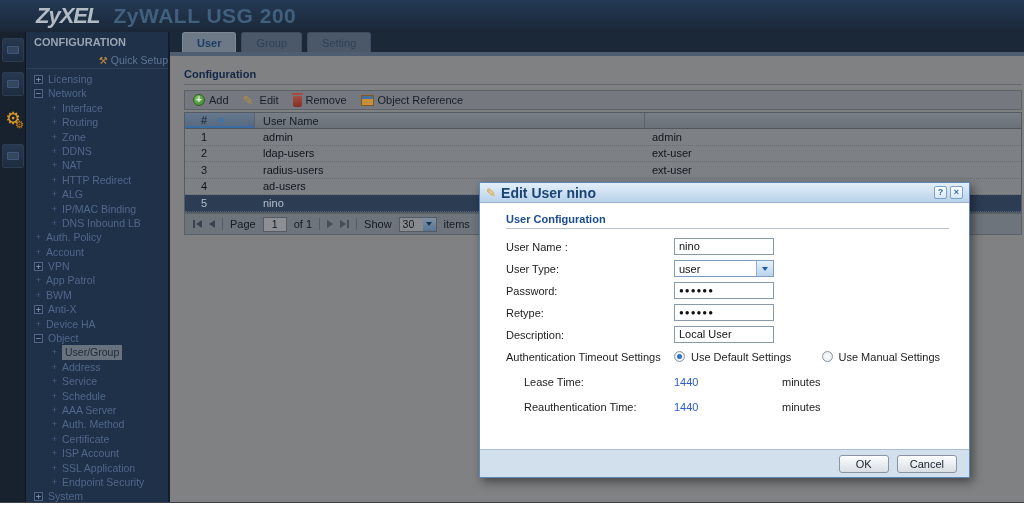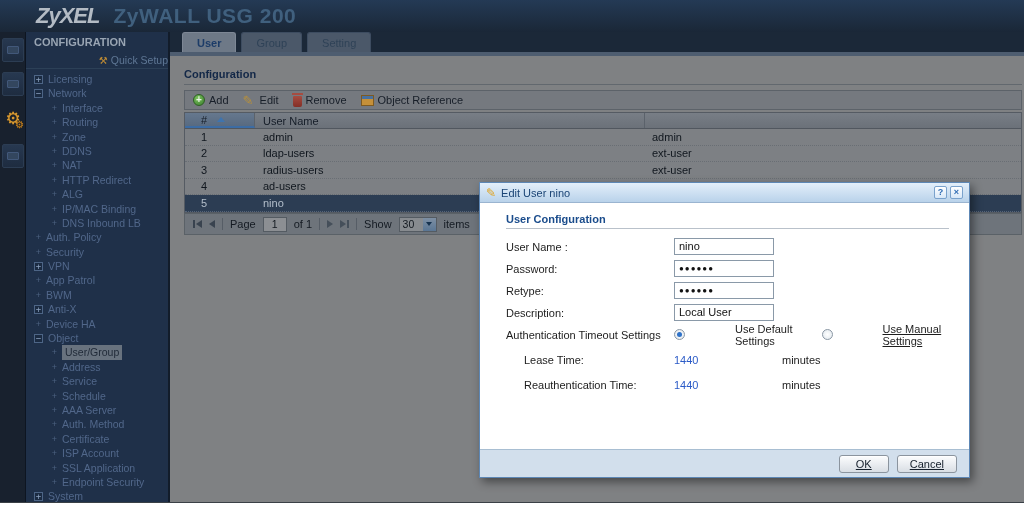--- a/index.html
+++ b/index.html
@@ -92,51 +92,51 @@
   .pg-select .val{flex:1;padding-left:3px;font-size:10.5px;color:#12181f;line-height:13px;}
   .pg-select .chev{width:13px;height:13px;background:linear-gradient(#7d8fa3,#5a7694);display:flex;align-items:center;justify-content:center;}
   .chev-tri{width:0;height:0;border-left:3px solid transparent;border-right:3px solid transparent;border-top:4px solid #16324f;}
 
   
   #dialog{position:absolute;left:479px;top:182px;width:491px;height:296px;z-index:20;
     border:1px solid #5d87b5;background:#ffffff;box-shadow:3px 4px 9px rgba(0,0,0,.45);}
   #dlg-title{height:20px;background:linear-gradient(#e3effa,#b9d2ea);border-bottom:1px solid #9ab4d0;
     display:flex;align-items:center;padding:0 6px;}
   #dlg-title .pencil{color:#e0a21c;font-size:12px;margin-right:5px;}
-  #dlg-title .txt{font-size:11px;font-weight:normal;color:#1a4475;flex:1;}
+  #dlg-title .txt{font-size:14px;font-weight:bold;color:#1a4475;flex:1;}
   .dlg-sysbtn{width:13px;height:13px;border:1px solid #7aa2cc;border-radius:2px;background:linear-gradient(#ffffff,#d7e7f7);
     color:#2e6cb4;font-size:9px;font-weight:bold;line-height:11px;text-align:center;margin-left:3px;cursor:pointer;}
   #dlg-body{position:absolute;left:0;top:20px;right:0;bottom:28px;padding:10px 20px 0 26px;background:#ffffff;overflow:hidden;}
   #dlg-section{font-size:11px;font-weight:bold;color:#1a4c8c;}
   #dlg-rule{height:1px;background:#b9c1ca;margin:3px 0 9px 0;}
   .frow{display:flex;align-items:center;height:17px;margin-bottom:5px;font-size:11px;color:#1d1d1d;}
   .flabel{width:168px;flex:0 0 168px;}
   .fld{width:100px;height:17px;border:1px solid #8a99a8;background:#fff;font-size:11px;color:#111;
     line-height:15px;padding-left:4px;}
   .fld.pw{font-size:8px;letter-spacing:1px;line-height:16px;font-weight:bold;}
   .fselect{width:100px;height:17px;border:1px solid #7f9cbd;background:#fff;display:flex;align-items:center;cursor:pointer;}
   .fselect .val{flex:1;padding-left:4px;font-size:11px;color:#111;}
   .fselect .chev{width:17px;height:15px;background:linear-gradient(#e7f2fc,#b9d4ee);border-left:1px solid #8fb2d4;
     display:flex;align-items:center;justify-content:center;}
   .fselect .chev .chev-tri{border-top-color:#1b5fa6;}
   .radio{width:11px;height:11px;border-radius:50%;border:1px solid #8a97a4;background:radial-gradient(#ffffff,#dfe6ec);
     display:inline-flex;align-items:center;justify-content:center;cursor:pointer;flex:0 0 11px;}
   .radio .dot{width:5px;height:5px;border-radius:50%;background:#2f72c8;display:none;}
   .radio.sel .dot{display:block;}
   .rlabel{font-size:11px;color:#1d1d1d;margin-left:6px;}
-  .frow.timeout .grp{display:flex;align-items:center;width:140px;gap:44px;}
+  .frow.timeout .grp{display:flex;width:140px;}
   .frow.indent{margin-top:8px;}
   .frow.indent .ind{width:18px;flex:0 0 18px;}
   .frow.indent .flabel{width:150px;flex:0 0 150px;}
   .blue-val{width:108px;color:#2b5bc7;font-size:11px;}
   #dlg-footer{position:absolute;left:0;bottom:0;right:0;height:28px;background:#d2dfec;border-top:1px solid #a8bed2;
     display:flex;align-items:center;justify-content:flex-end;gap:8px;padding-right:12px;}
   .dlg-btn{height:18px;min-width:50px;padding:0 12px;border:1px solid #8b949e;border-radius:3px;
     background:linear-gradient(#fcfdfe,#d9dee4);box-shadow:inset 0 1px 0 #fff;font-size:11px;color:#16202c;
-    text-align:center;line-height:16px;cursor:pointer;text-decoration:underline;}
+    text-align:center;line-height:16px;cursor:pointer;}
 </style>
 </head>
 <body>
 
 <div id="app">
   <div id="screen">
 
     <div id="banner">
       <span id="logo">ZyXEL</span>
       <span id="product">ZyWALL USG 200</span>
@@ -204,21 +204,21 @@
           <div class="mi l2">
             <span class="mk-bullet">+</span>
             <span class="lbl">DNS Inbound LB</span>
           </div>
           <div class="mi l1">
             <span class="mk-bullet">+</span>
             <span class="lbl">Auth. Policy</span>
           </div>
           <div class="mi l1">
             <span class="mk-bullet">+</span>
-            <span class="lbl">Security</span>
+            <span class="lbl">Account</span>
           </div>
           <div class="mi l1">
             <span class="mk-box">+</span>
             <span class="lbl">VPN</span>
           </div>
           <div class="mi l1">
             <span class="mk-bullet">+</span>
             <span class="lbl">App Patrol</span>
           </div>
           <div class="mi l1">
@@ -396,20 +396,29 @@
 
     <div id="dlg-body">
       <div id="dlg-section">User Configuration</div>
       <div id="dlg-rule"></div>
 
       <div class="frow">
         <span class="flabel">User Name :</span>
         <span class="fld">nino</span>
       </div>
 
+      <div class="frow">
+        <span class="flabel">User Type:</span>
+        <span class="fselect">
+          <span class="val">user</span>
+          <span class="chev">
+              <span class="chev-tri"></span>
+            </span>
+        </span>
+      </div>
 
       <div class="frow">
         <span class="flabel">Password:</span>
         <span class="fld pw">●●●●●●</span>
       </div>
 
       <div class="frow">
         <span class="flabel">Retype:</span>
         <span class="fld pw">●●●●●●</span>
       </div>
@@ -420,21 +429,21 @@
       </div>
 
       <div class="frow timeout">
         <span class="flabel">Authentication Timeout Settings</span>
         <span class="grp">
           <span class="radio sel">
               <span class="dot"></span>
             </span>
           <span class="rlabel">Use Default Settings</span>
         </span>
-        <span class="grp" style="margin-left:20px;text-decoration:underline;">
+        <span class="grp" style="margin-left:20px;">
           <span class="radio"></span>
           <span class="rlabel">Use Manual Settings</span>
         </span>
       </div>
 
       <div class="frow indent">
         <span class="ind"></span>
         <span class="flabel">Lease Time:</span>
         <span class="blue-val">1440</span>
         <span>minutes</span>

